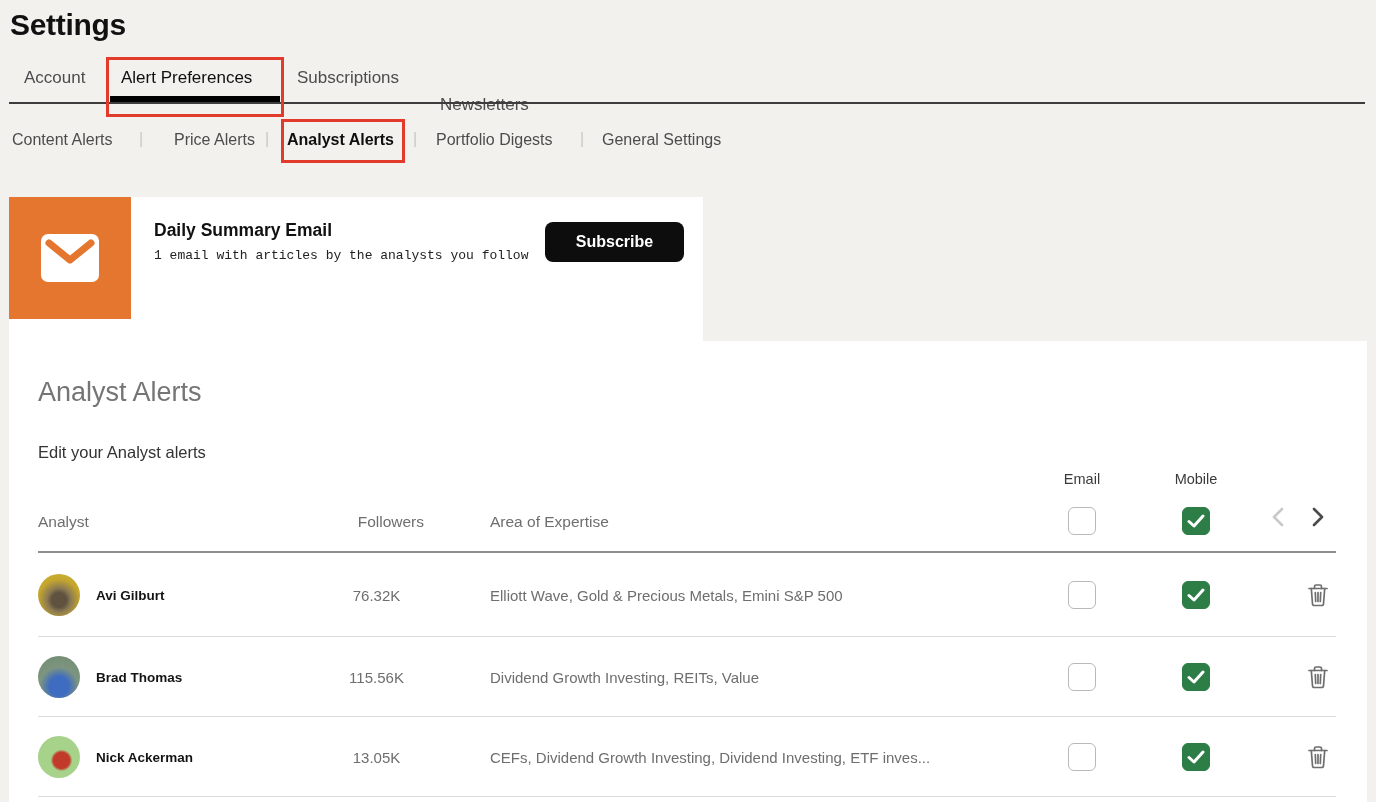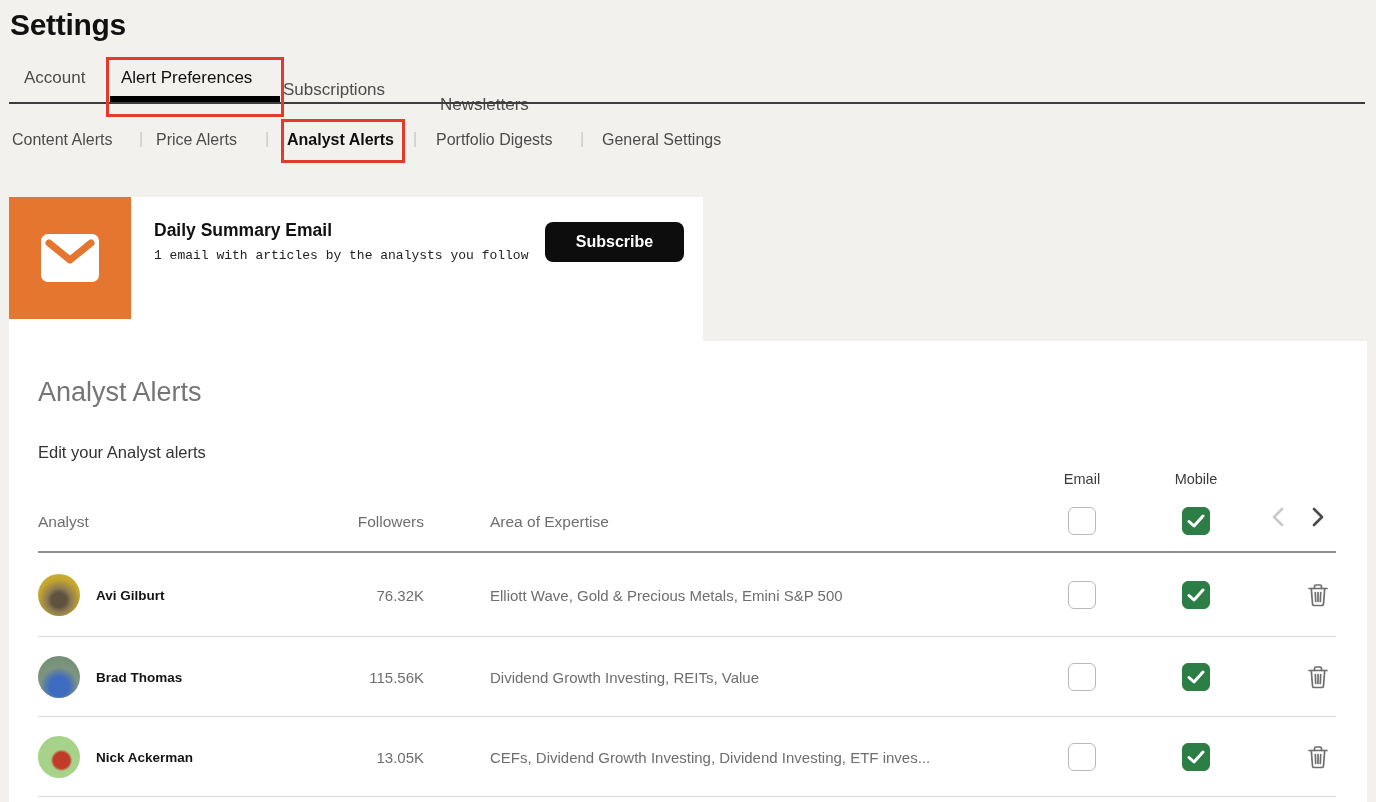--- a/index.html
+++ b/index.html
@@ -15,41 +15,41 @@
   
   .page-title {
     position: absolute; left: 10px; top: 8px;
     font-size: 30px; font-weight: 700; color: #111; letter-spacing: -0.3px;
   }
 
   
   .tab { position: absolute; top: 68px; font-size: 17px; color: #4c4c4c; cursor: pointer; white-space: nowrap; }
   .tab-account { left: 24px; }
   .tab-alert-preferences { left: 121px; color: #0f0f0f; }
-  .tab-subscriptions { left: 283px; margin-top: 12px; }
+  .tab-subscriptions { left: 297px; }
   .tab-newsletters { left: 440px; margin-top: 27px; }
 
   .tabs-divider {
     position: absolute; left: 9px; top: 102px; width: 1356px; height: 2px;
     background: #3d3d3d;
   }
   .active-tab-underline {
     position: absolute; left: 110px; top: 96px; width: 170px; height: 8px;
     background: #000;
   }
 
   
   .annotation-box { position: absolute; border: 3px solid #e23a2b; background: transparent; }
   .annotation-tab { left: 106px; top: 57px; width: 178px; height: 60px; }
   .annotation-subnav { left: 281px; top: 119px; width: 124px; height: 44px; }
 
   
   .subnav-item { position: absolute; top: 131px; font-size: 16px; color: #4c4c4c; cursor: pointer; white-space: nowrap; }
   .subnav-content-alerts { left: 12px; text-align: right; }
-  .subnav-price-alerts { left: 156px; }
+  .subnav-price-alerts { left: 174px; }
   .subnav-analyst-alerts { left: 287px; font-weight: 700; color: #0f0f0f; }
   .subnav-portfolio-digests { left: 436px; }
   .subnav-general-settings { left: 602px; }
   .subnav-sep { position: absolute; top: 130px; font-size: 16px; color: #c8c8c8; }
   .sep-1 { left: 139px; } .sep-2 { left: 265px; } .sep-3 { left: 413px; } .sep-4 { left: 580px; }
 
   
   .promo-card {
     position: absolute; left: 9px; top: 197px; width: 694px; height: 152px;
     background: #ffffff;
@@ -138,21 +138,21 @@
   .avatar-0 { background: radial-gradient(circle at 50% 62%, #5f5340 0 22%, #8c7a52 36%, #c4a62e 62%, #cfb433 100%); }
   .avatar-1 { background: radial-gradient(circle at 50% 72%, #3e6cc0 0 26%, #7d957f 52%, #6f8a70 100%); }
   .avatar-2 { background: radial-gradient(circle at 56% 58%, #c23a2a 0 24%, #a7d289 32% 68%, #83bd63 100%); }
 
   .cell-name {
     position: absolute; left: 58px; top: 50%; transform: translateY(-50%);
     font-size: 13.5px; font-weight: 600; color: #141414;
   }
   .cell-followers {
     position: absolute; left: 291px; width: 95px; top: 50%; transform: translateY(-50%);
-    text-align: right; font-size: 15px; color: #6e6e6e;
+    text-align: center; font-size: 15px; color: #6e6e6e;
   }
   .cell-expertise {
     position: absolute; left: 452px; top: 50%; transform: translateY(-50%);
     font-size: 15px; color: #6e6e6e; white-space: nowrap;
   }
   .row-email-checkbox { left: 1030px; top: 50%; margin-top: -14px; }
   .row-mobile-checkbox { left: 1144px; top: 50%; margin-top: -14px; }
   .trash-btn {
     position: absolute; left: 1269px; top: 50%; transform: translateY(-50%);
     width: 22px; height: 24px; background: none; border: none; cursor: pointer; padding: 0;

